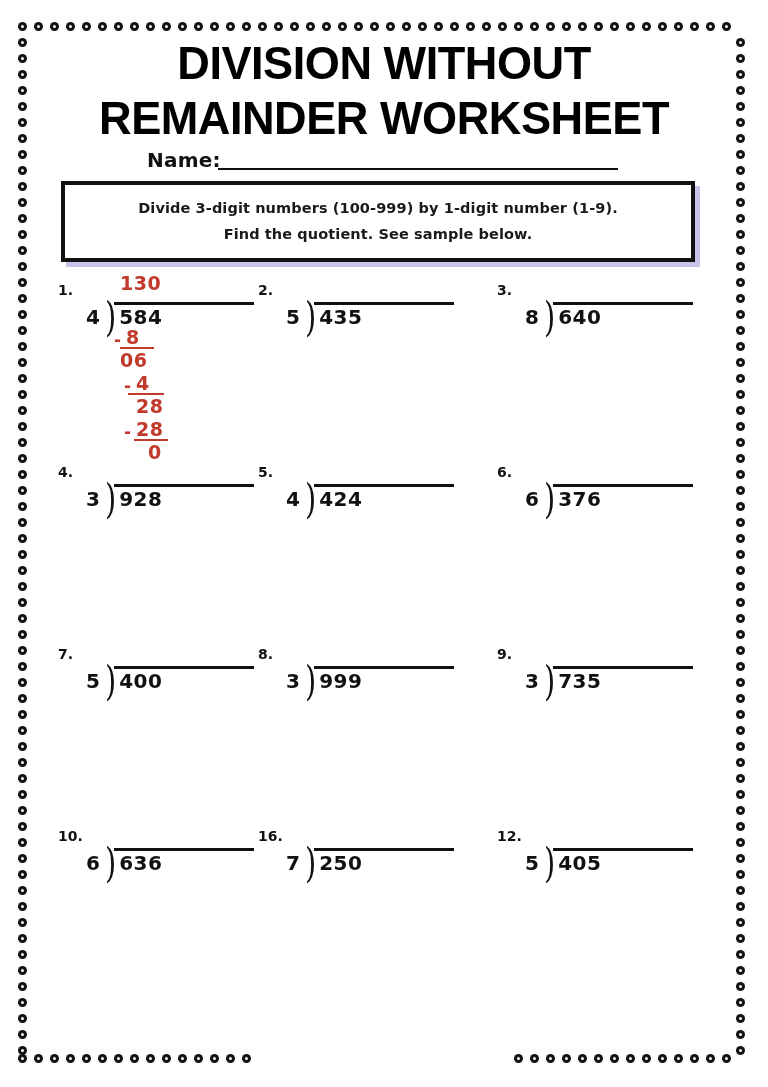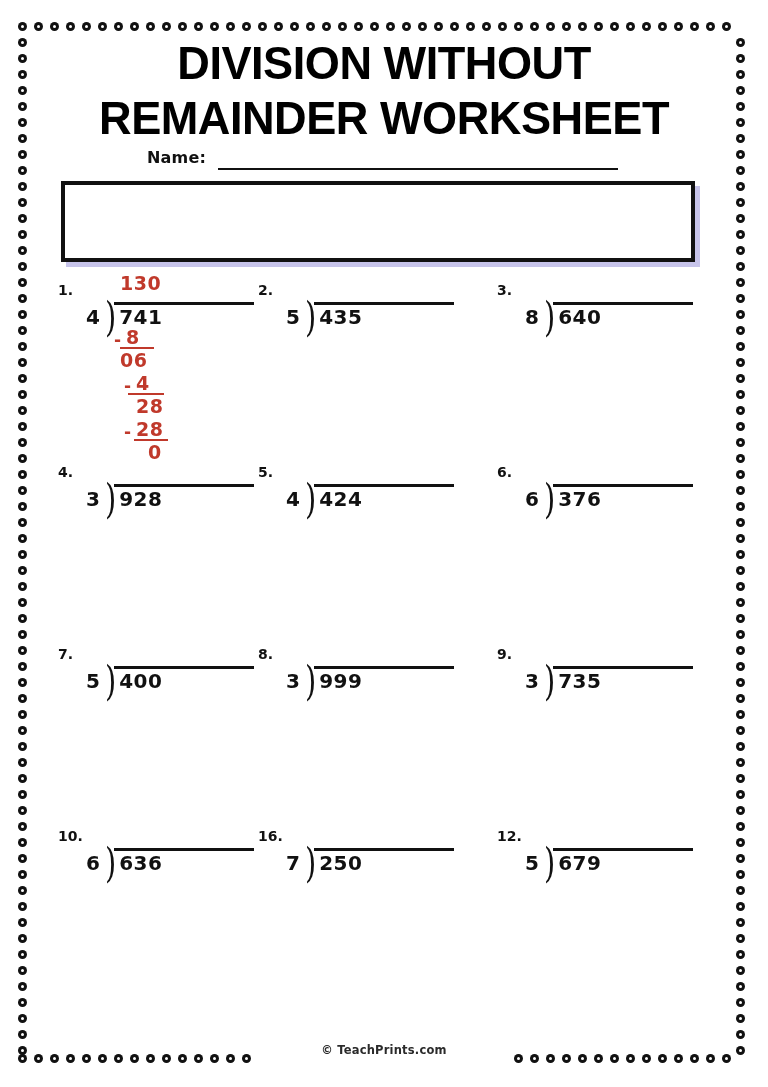--- a/index.html
+++ b/index.html
@@ -60,21 +60,21 @@
     top: 148px;
     width: 480px;
     height: 26px;
   }
   .name-label {
     position: absolute;
     left: 0;
     top: 0;
     font-family: "DejaVu Sans", sans-serif;
     font-weight: 700;
-    font-size: 16px;
+    font-size: 20px;
     color: #111111;
     letter-spacing: 0.2px;
   }
   .name-line {
     position: absolute;
     left: 71px;
     top: 20px;
     width: 400px;
     height: 2px;
     background: #111111;
@@ -466,32 +466,34 @@
     <div>REMAINDER WORKSHEET</div>
   </div>
 
   <div class="name-row">
     <span class="name-label">Name:</span>
     <div class="name-line"></div>
   </div>
 
   <div class="instr-shadow"></div>
   <div class="instr-box">
+    <div class="instr-line">Divide 3-digit numbers (100-999) by 1-digit number (1-9).</div>
+    <div class="instr-line">Find the quotient. See sample below.</div>
   </div>
 
   <div class="grid" id="problem-grid">
       <div class="prow">
         <div class="prob c0">
           <div class="pnum">1.</div>
           <div class="expr">
             <span class="divisor">4</span>
             <div class="bracket-wrap">
               <span class="bracket">)</span>
               <div class="vinculum"></div>
-              <span class="dividend">741</span>
+              <span class="dividend">584</span>
             </div>
           </div>
           <div class="quotient">130</div>
           <div class="work">
             <div class="wrow">
               <span class="wminus" style="left: 0px;">-</span>
               <span class="wval" style="left: 12px;">8</span>
             </div>
             <div class="wrow">
               <div class="wbar" style="left: 6px; width: 34px; top: -2px;"></div>
@@ -631,21 +633,20 @@
             </div>
           </div>
         </div>
         <div class="prob c2">
           <div class="pnum">12.</div>
           <div class="expr">
             <span class="divisor">5</span>
             <div class="bracket-wrap">
               <span class="bracket">)</span>
               <div class="vinculum"></div>
-              <span class="dividend">679</span>
+              <span class="dividend">405</span>
             </div>
           </div>
         </div>
       </div>
     </div>
 
-  <div class="footer">© TeachPrints.com</div>
 </div>
 
 </body></html>

